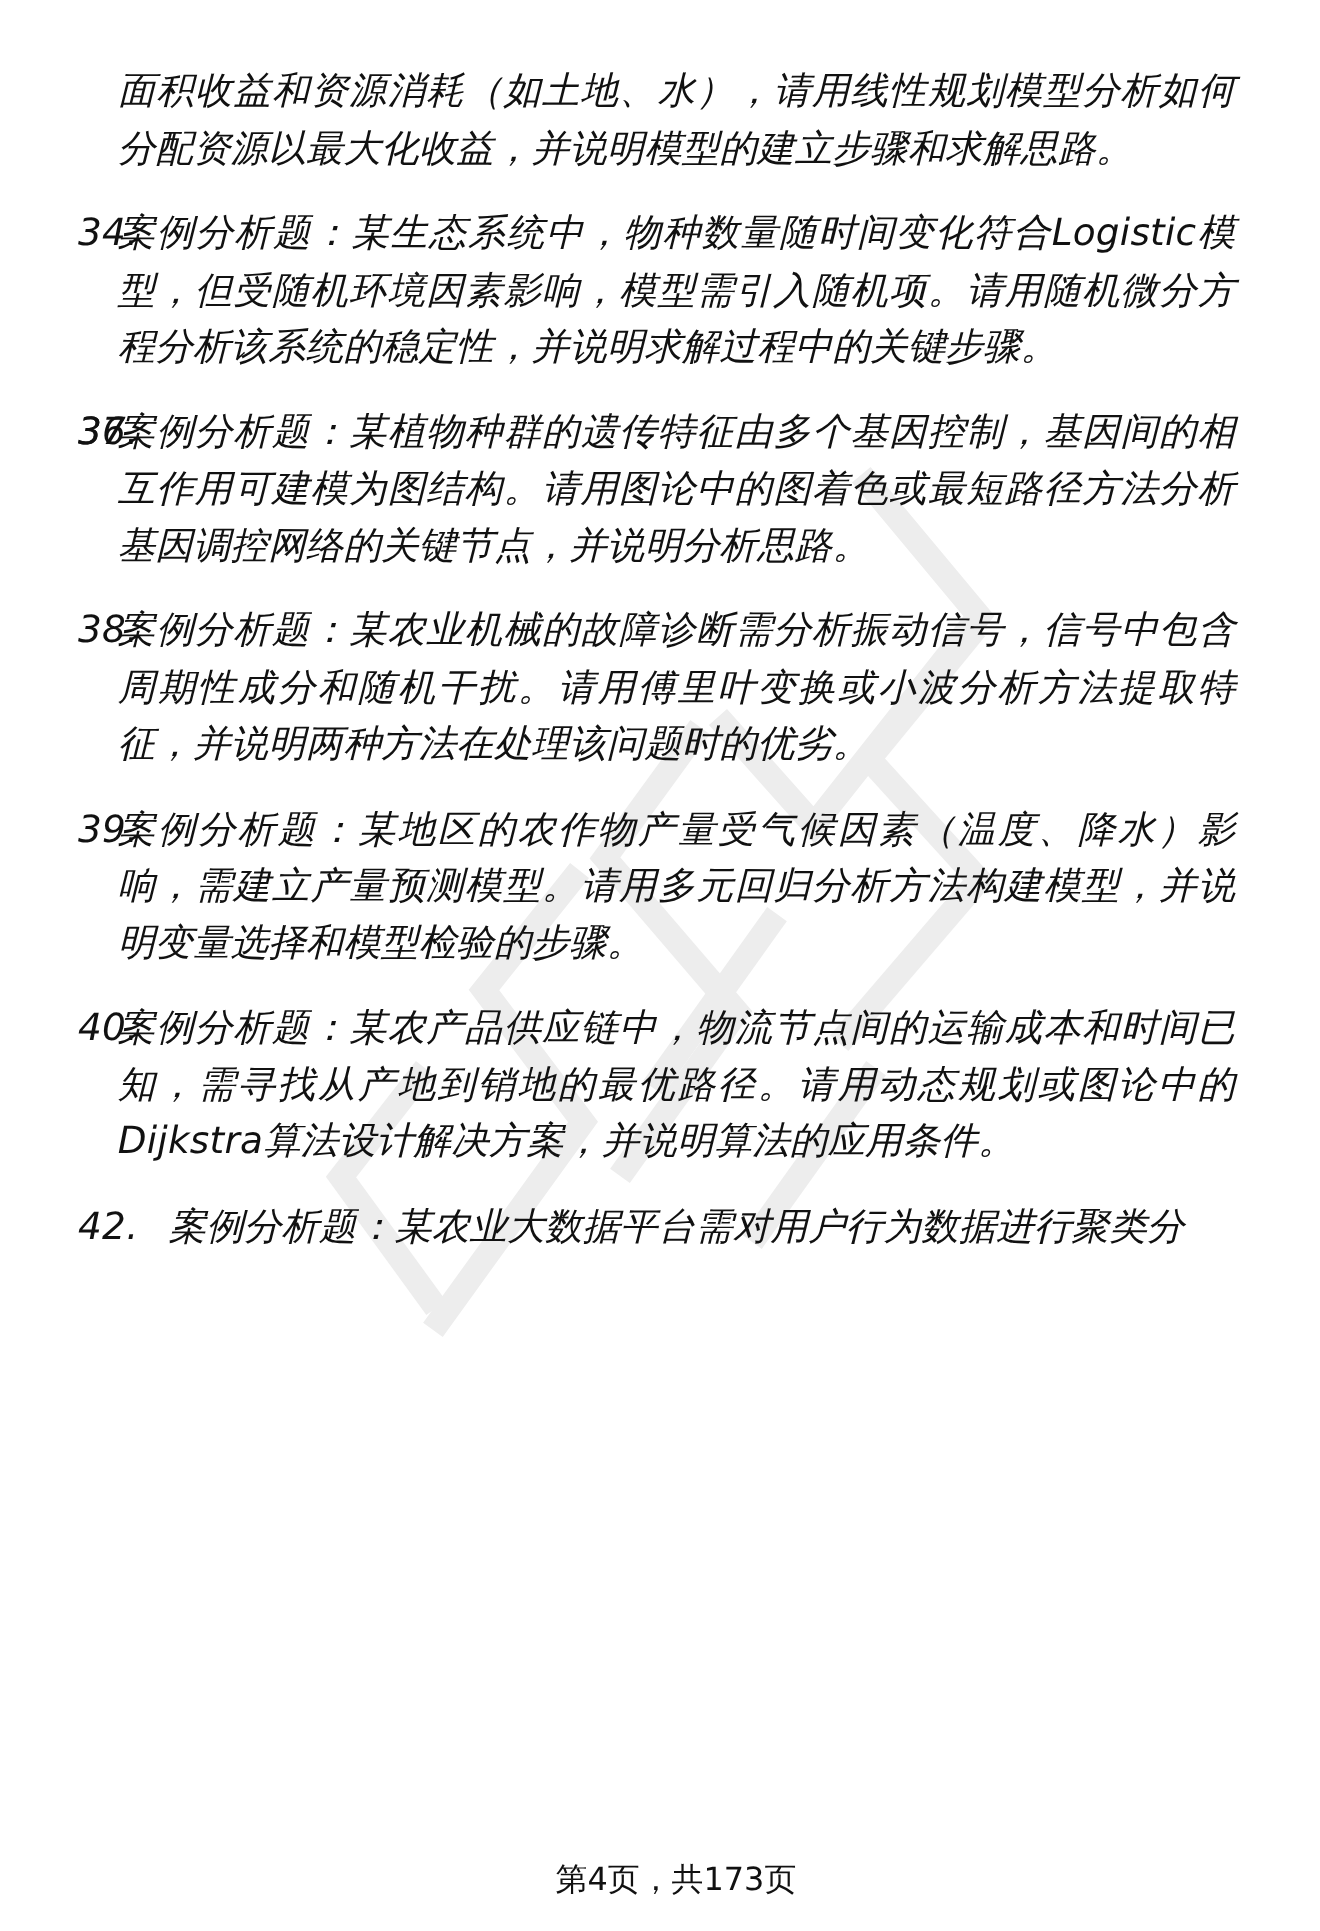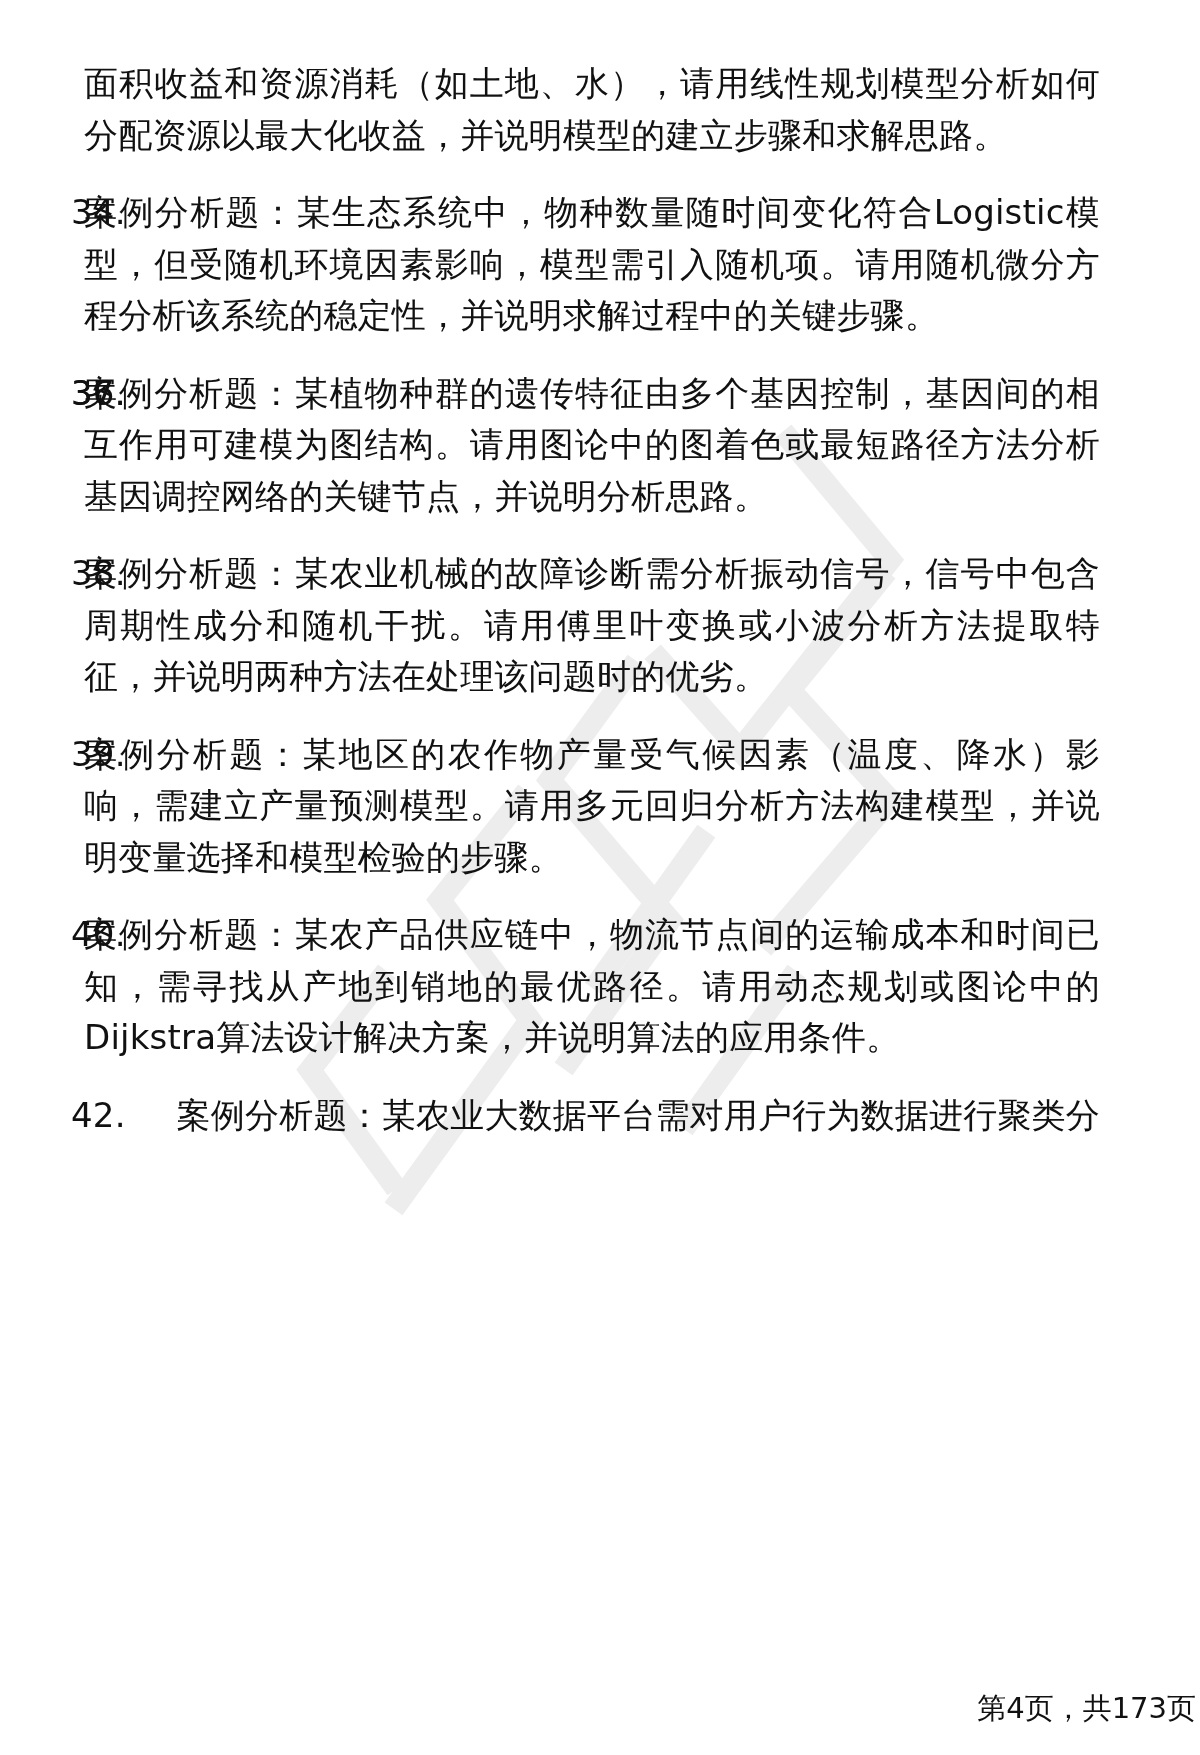--- a/index.html
+++ b/index.html
@@ -32,26 +32,27 @@
       opacity: 1;
     }
     .content {
       position: absolute;
       left: 0;
       top: 58px;
       width: 1200px;
     }
     .item {
       position: relative;
-      padding-left: 84px;
+      padding-left: 107px;
       width: 1016px;
       font-size: 34px;
       line-height: 51.5px;
       letter-spacing: 0.2px;
       margin-bottom: 26px;
+      font-style: italic;
     }
     .item .num {
       position: absolute;
       left: 55px;
       top: 0;
       width: 70px;
       font-size: 34px;
       line-height: 51.5px;
       margin-left: 16px;
     }
@@ -60,21 +61,21 @@
       text-align: justify;
     }
     .continuation .text {
       text-align: justify;
     }
     .footer {
       position: absolute;
       left: 0;
       width: 1196px;
       top: 1688px;
-      text-align: right;
+      text-align: center;
       font-size: 29px;
       line-height: 40px;
       color: #111111;
       padding-left: 33px;
       box-sizing: border-box;
     }
   </style>
 </head>
 <body>
 
@@ -124,21 +125,21 @@
     </div>
 
     <div class="item">
       <span class="num">40.</span>
       <span class="text">案例分析题：某农产品供应链中，物流节点间的运输成本和时间已知，需寻找从产地到销地的最优路径。请用动态规划或图论中的Dijkstra算法设计解决方案，并说明算法的应用条件。</span>
     </div>
 
 
     <div class="item">
       <span class="num">42.</span>
-      <span class="text" style="text-align:right">案例分析题：某农业大数据平台需对用户行为数据进行聚类分</span>
+      <span class="text" style="text-align:center">案例分析题：某农业大数据平台需对用户行为数据进行聚类分</span>
     </div>
 
   </div>
 
   <div class="footer">
     <span>第4页，共173页</span>
   </div>
 
 </div>
 

